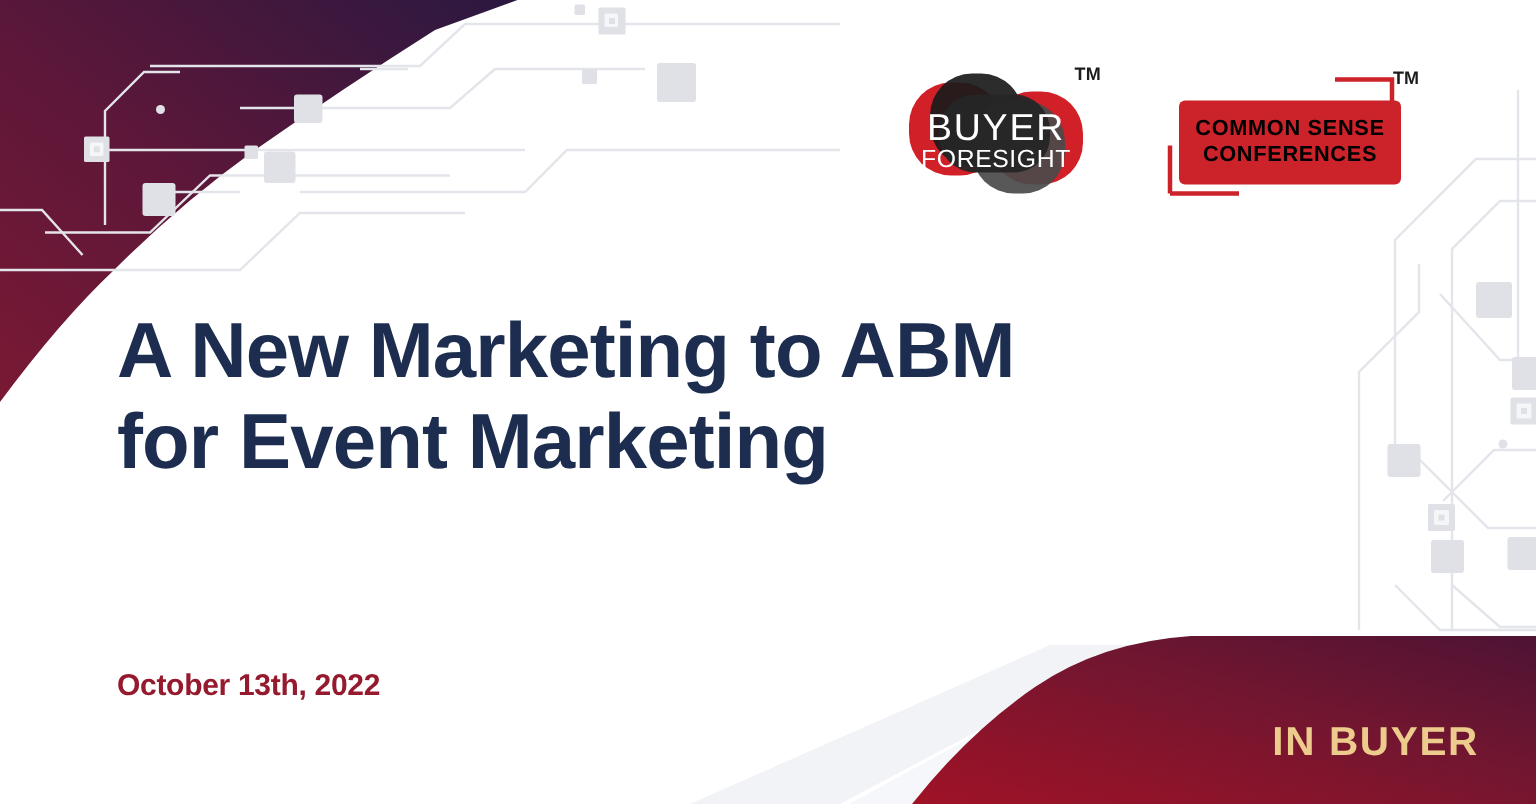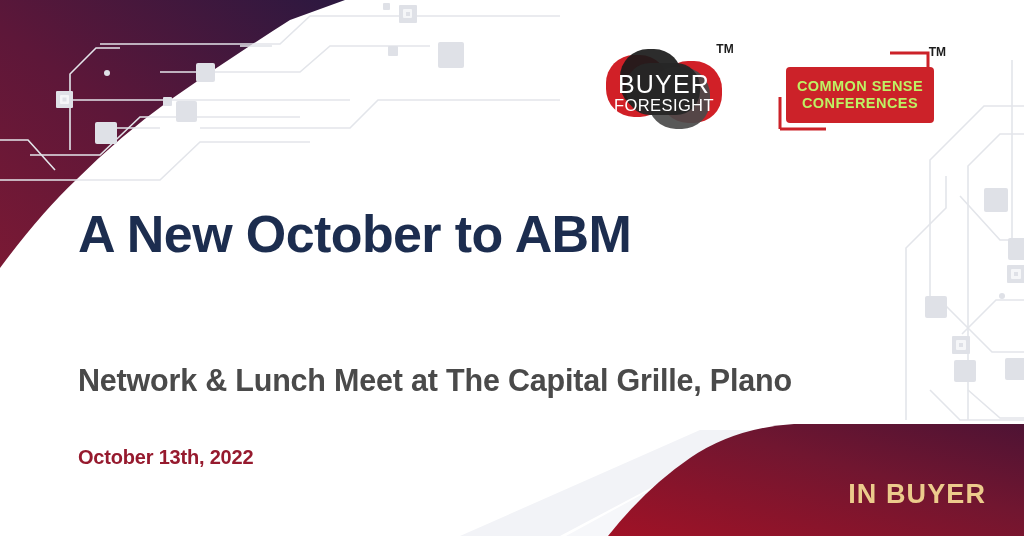--- a/index.html
+++ b/index.html
@@ -46,21 +46,21 @@
     position:absolute;
     left:14px; top:26px;
     width:148px; height:56px;
     background:#cc2229;
     border-radius:4px;
     display:flex; flex-direction:column;
     align-items:center; justify-content:center;
     line-height:1.16;
   }
   #cs-box span {
-    color:#bef264;
+    color:#000000;
     font-weight:700;
     font-size:14.5px;
     letter-spacing:.45px;
     white-space:nowrap;
   }
 
   
   #headline {
     position:absolute;
     left:78px; top:204px;
@@ -224,24 +224,24 @@
       <div id="cs-box">
         <span>COMMON SENSE</span>
         <span>CONFERENCES</span>
       </div>
       <span class="tm">TM</span>
     </div>
 
   </div>
 
   <h1 id="headline">
-    <span class="l1">A New October to ABM</span>
+    <span class="l1">A New Marketing to ABM</span>
+    <span class="l2">for Event Marketing</span>
   </h1>
 
-  <div id="subtitle">Network &amp; Lunch Meet at The Capital Grille, Plano</div>
 
   <div id="event-date">October 13th, 2022</div>
 
   <div id="bottom-banner">
     <svg width="430" height="112" viewBox="0 0 430 112" preserveAspectRatio="none">
       <defs>
         <linearGradient id="badgeGrad" x1="1" y1="0" x2="0" y2="1">
           <stop offset="0%" stop-color="#4e1334"></stop>
           <stop offset="40%" stop-color="#711630"></stop>
           <stop offset="100%" stop-color="#a01226"></stop>

